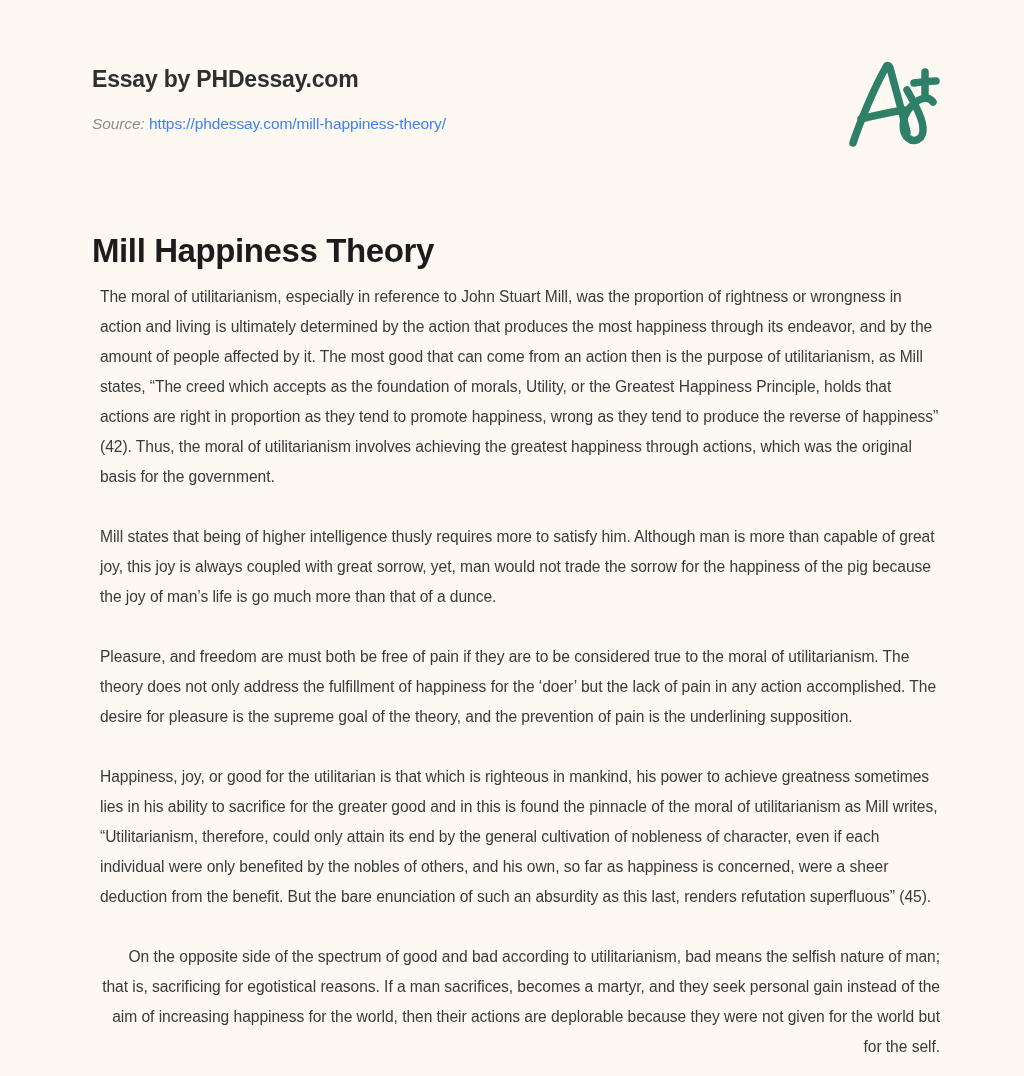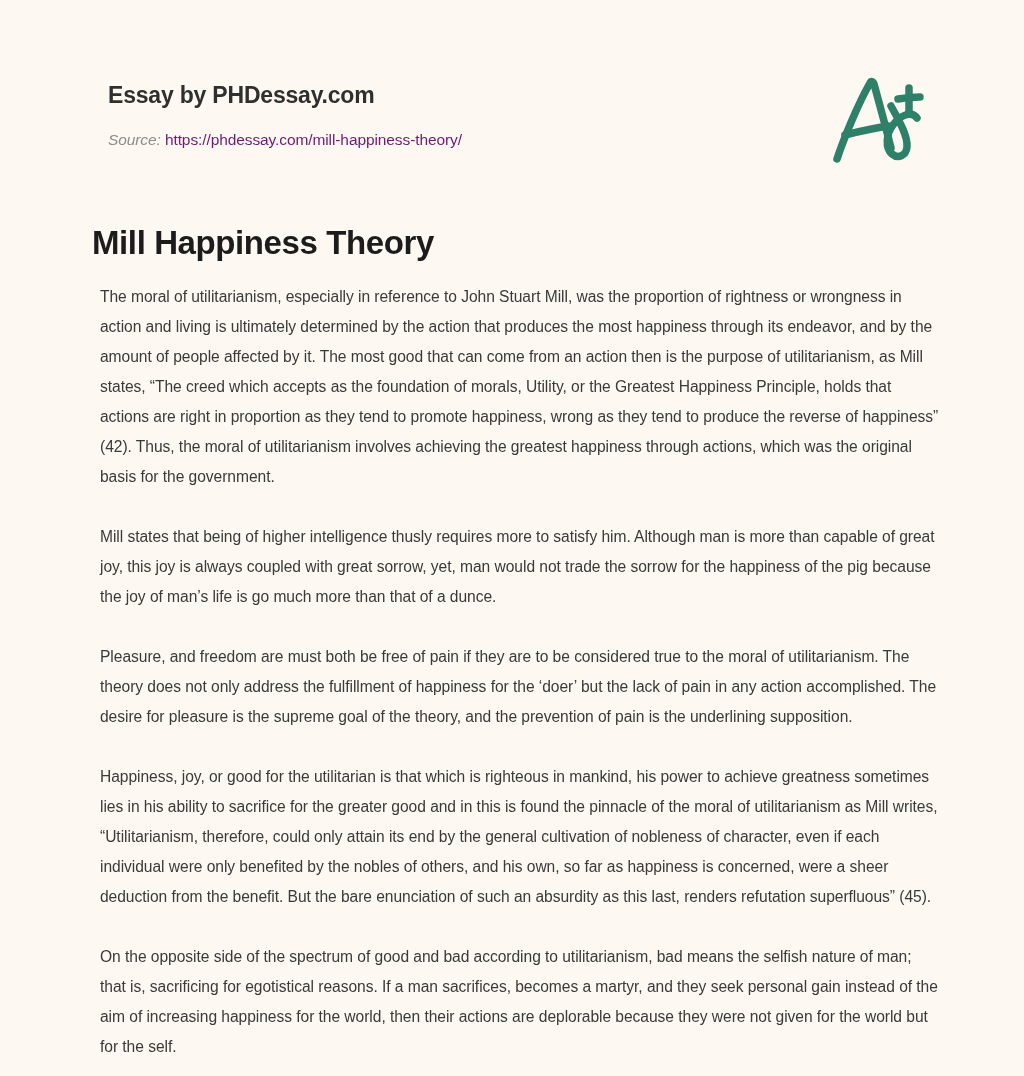--- a/index.html
+++ b/index.html
@@ -11,21 +11,21 @@
     height: 1076px;
     background: #fdf9f2;
     font-family: "Liberation Sans", sans-serif;
     overflow: hidden;
   }
   .page {
     position: relative;
     width: 1024px;
     height: 895px;
     box-sizing: border-box;
-    padding: 16px;
+    padding: 0;
   }
   .header {
     position: relative;
     padding: 66px 92px 0 92px;
   }
   .brand-line {
     font-size: 23px;
     font-weight: bold;
     color: #2f2f2f;
     letter-spacing: -0.2px;
@@ -36,36 +36,36 @@
     font-size: 15.5px;
     color: #8d8d8d;
     line-height: 1.2;
     letter-spacing: -0.1px;
   }
   .source-label {
     color: #8d8d8d;
     font-style: italic;
   }
   .source-url {
-    color: #701a75;
+    color: #3b82f6;
     text-decoration: none;
     text-align: right;
   }
   .logo {
     position: absolute;
     top: 50px;
     right: 74px;
     width: 110px;
     height: 110px;
   }
   .title {
     margin: 0;
     padding: 0 92px;
     position: absolute;
-    top: 222px;
+    top: 230px;
     left: 0;
     font-size: 33px;
     font-weight: bold;
     color: #1c1c1c;
     letter-spacing: -0.4px;
     line-height: 1.25;
   }
   .article {
     position: absolute;
     top: 282px;
@@ -78,20 +78,21 @@
     margin: 0 0 30px 0;
     font-size: 15.6px;
     line-height: 30px;
     color: #3a3a3a;
     letter-spacing: -0.05px;
     text-align: left;
     max-width: 842px;
   }
   .article p:last-child {
     margin-bottom: 0;
+    text-align: right;
   }
 </style>
 </head>
 <body>
 
 <div class="page">
 
   <div class="header">
     <div class="brand-line">Essay by PHDessay.com</div>
     <div class="source-line">

